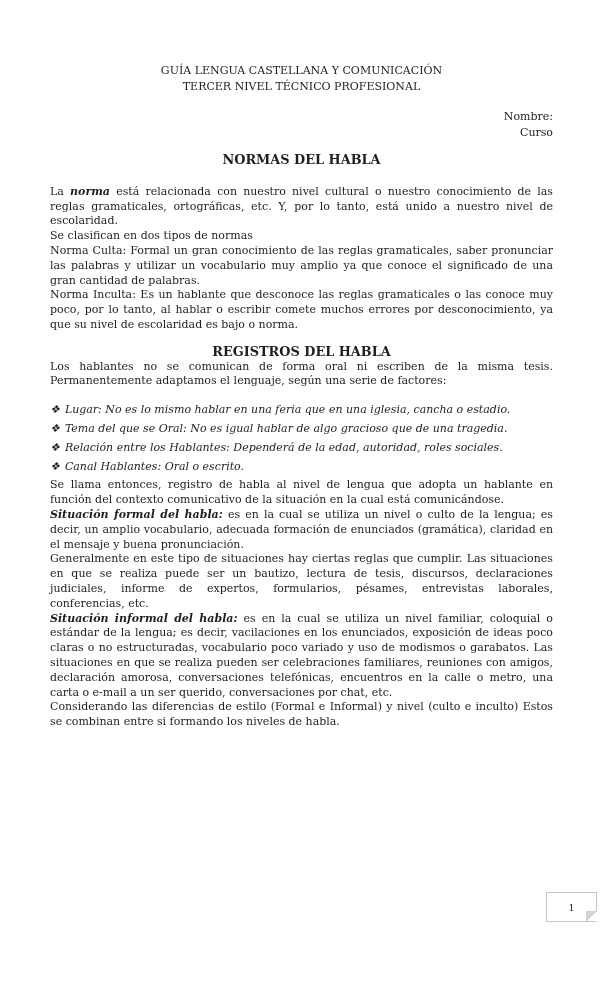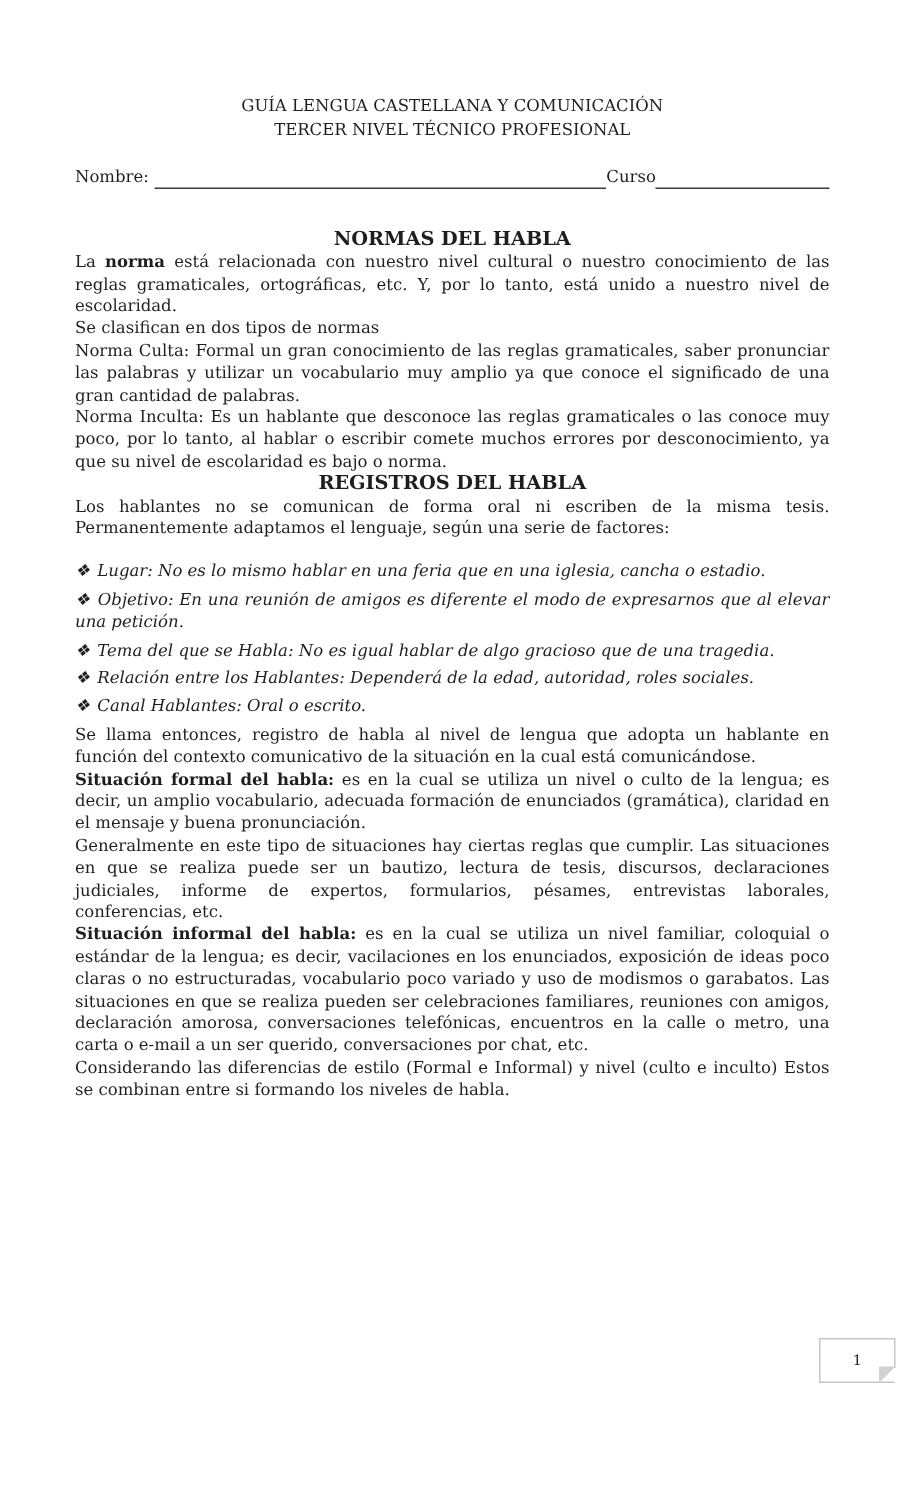--- a/index.html
+++ b/index.html
@@ -21,45 +21,46 @@
     font-size: 11px;
     line-height: 14.8px;
   }
   .doc-title { text-align: center; line-height: 15.5px; }
   .doc-title div { white-space: nowrap; }
   .form-row {
     display: flex;
     align-items: flex-end;
     margin-top: 16px;
     height: 16px;
+    flex-direction: column;
   }
   .form-label { white-space: nowrap; }
   .fill-line {
     border-bottom: 1px solid #3a3a3a;
     height: 13px;
   }
   .fill-name { flex-grow: 2.6; margin-left: 4px; }
   .fill-course { flex-grow: 1; }
   .section-heading {
     text-align: center;
     font-weight: bold;
     margin: 0;
   }
-  .heading-normas { margin-top: 27px; margin-bottom: 0; }
-  .heading-registros { margin-top: 0; margin-bottom: 0; }
+  .heading-normas { margin-top: 27px; margin-bottom: 17px; }
+  .heading-registros { margin-top: 12px; margin-bottom: 0; }
   p.para {
     margin: 0;
     text-align: justify;
   }
   .gap-after { margin-bottom: 14px; }
   .bullets { margin-top: 14px; }
   .bullet-item { margin: 0 0 4px 0; text-align: justify; font-style: italic; }
   .bullet-glyph { margin-right: 5px; }
   .closing { margin-top: 50px; }
-  strong { font-weight: bold; }
+  strong { font-weight: bold; font-style: italic; }
   .page-badge {
     position: absolute;
     left: 546px;
     top: 892px;
     width: 51px;
     height: 30px;
     background: #ffffff;
     border: 1px solid #c6c6c6;
     box-sizing: border-box;
     display: flex;
@@ -115,22 +116,21 @@
     <p class="para gap-after">Norma Culta: Formal un gran conocimiento de las reglas gramaticales, saber pronunciar las palabras y utilizar un vocabulario muy amplio ya que conoce el significado de una gran cantidad de palabras.</p>
 
     <p class="para">Norma Inculta: Es un hablante que desconoce las reglas gramaticales o las conoce muy poco, por lo tanto, al hablar o escribir comete muchos errores por desconocimiento, ya que su nivel de escolaridad es bajo o norma.</p>
 
     <h3 class="section-heading heading-registros">REGISTROS DEL HABLA</h3>
 
     <p class="para">Los hablantes no se comunican de forma oral ni escriben de la misma tesis. Permanentemente adaptamos el lenguaje, según una serie de factores:</p>
 
     <div class="bullets">
       <p class="bullet-item"><span class="bullet-glyph">❖</span><span>Lugar: No es lo mismo hablar en una feria que en una iglesia, cancha o estadio.</span></p>
-      <p class="bullet-item"><span class="bullet-glyph">❖</span><span>Objetivo: En una reunión de amigos es diferente el modo de expresarnos que al elevar una petición.</span></p>
-      <p class="bullet-item"><span class="bullet-glyph">❖</span><span>Tema del que se Habla: No es igual hablar de algo gracioso que de una tragedia.</span></p>
+      <p class="bullet-item"><span class="bullet-glyph">❖</span><span>Tema del que se Oral: No es igual hablar de algo gracioso que de una tragedia.</span></p>
       <p class="bullet-item"><span class="bullet-glyph">❖</span><span>Relación entre los Hablantes: Dependerá de la edad, autoridad, roles sociales.</span></p>
       <p class="bullet-item"><span class="bullet-glyph">❖</span><span>Canal Hablantes: Oral o escrito.</span></p>
     </div>
 
     <p class="para gap-after">Se llama entonces, registro de habla al nivel de lengua que adopta un hablante en función del contexto comunicativo de la situación en la cual está comunicándose.</p>
 
     <p class="para"><strong>Situación formal del habla:</strong><span> es en la cual se utiliza un nivel o culto de la lengua; es decir, un amplio vocabulario, adecuada formación de enunciados (gramática), claridad en el mensaje y buena pronunciación.</span></p>
     <p class="para gap-after">Generalmente en este tipo de situaciones hay ciertas reglas que cumplir. Las situaciones en que se realiza puede ser un bautizo, lectura de tesis, discursos, declaraciones judiciales, informe de expertos, formularios, pésames, entrevistas laborales, conferencias, etc.</p>
 
     <p class="para"><strong>Situación informal del habla:</strong><span> es en la cual se utiliza un nivel familiar, coloquial o estándar de la lengua; es decir, vacilaciones en los enunciados, exposición de ideas poco claras o no estructuradas, vocabulario poco variado y uso de modismos o garabatos. Las situaciones en que se realiza pueden ser celebraciones familiares, reuniones con amigos, declaración amorosa, conversaciones telefónicas, encuentros en la calle o metro, una carta o e-mail a un ser querido, conversaciones por chat, etc.</span></p>

